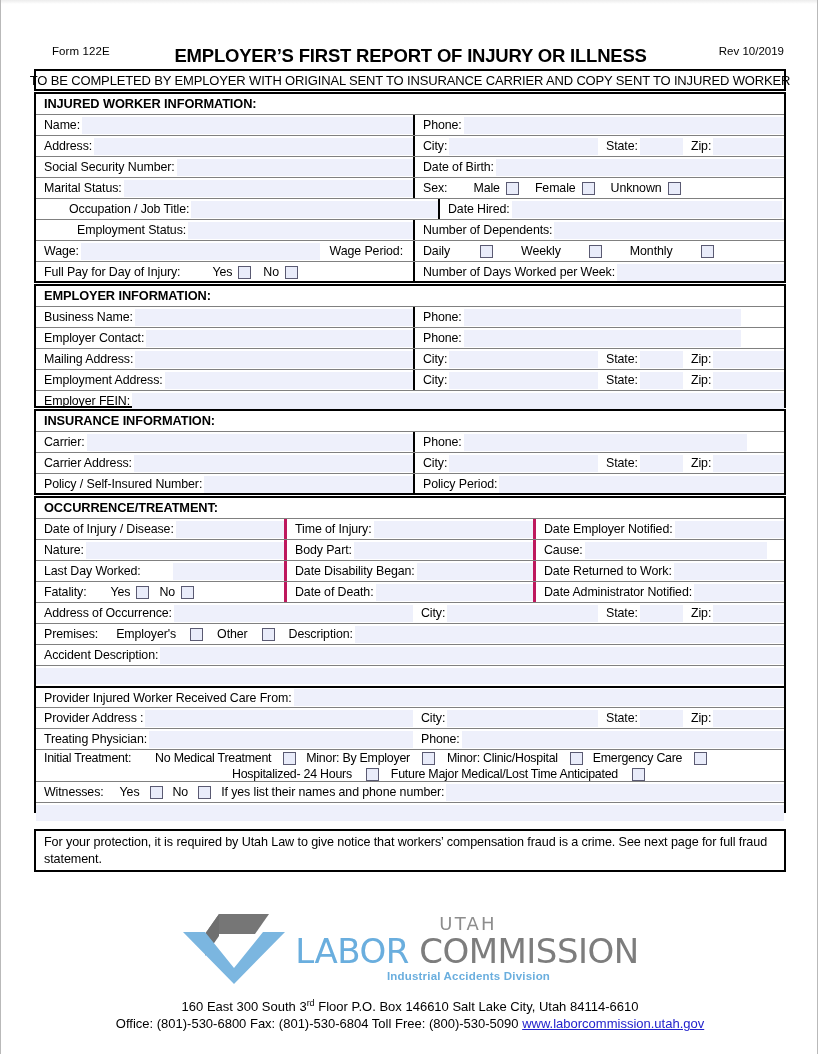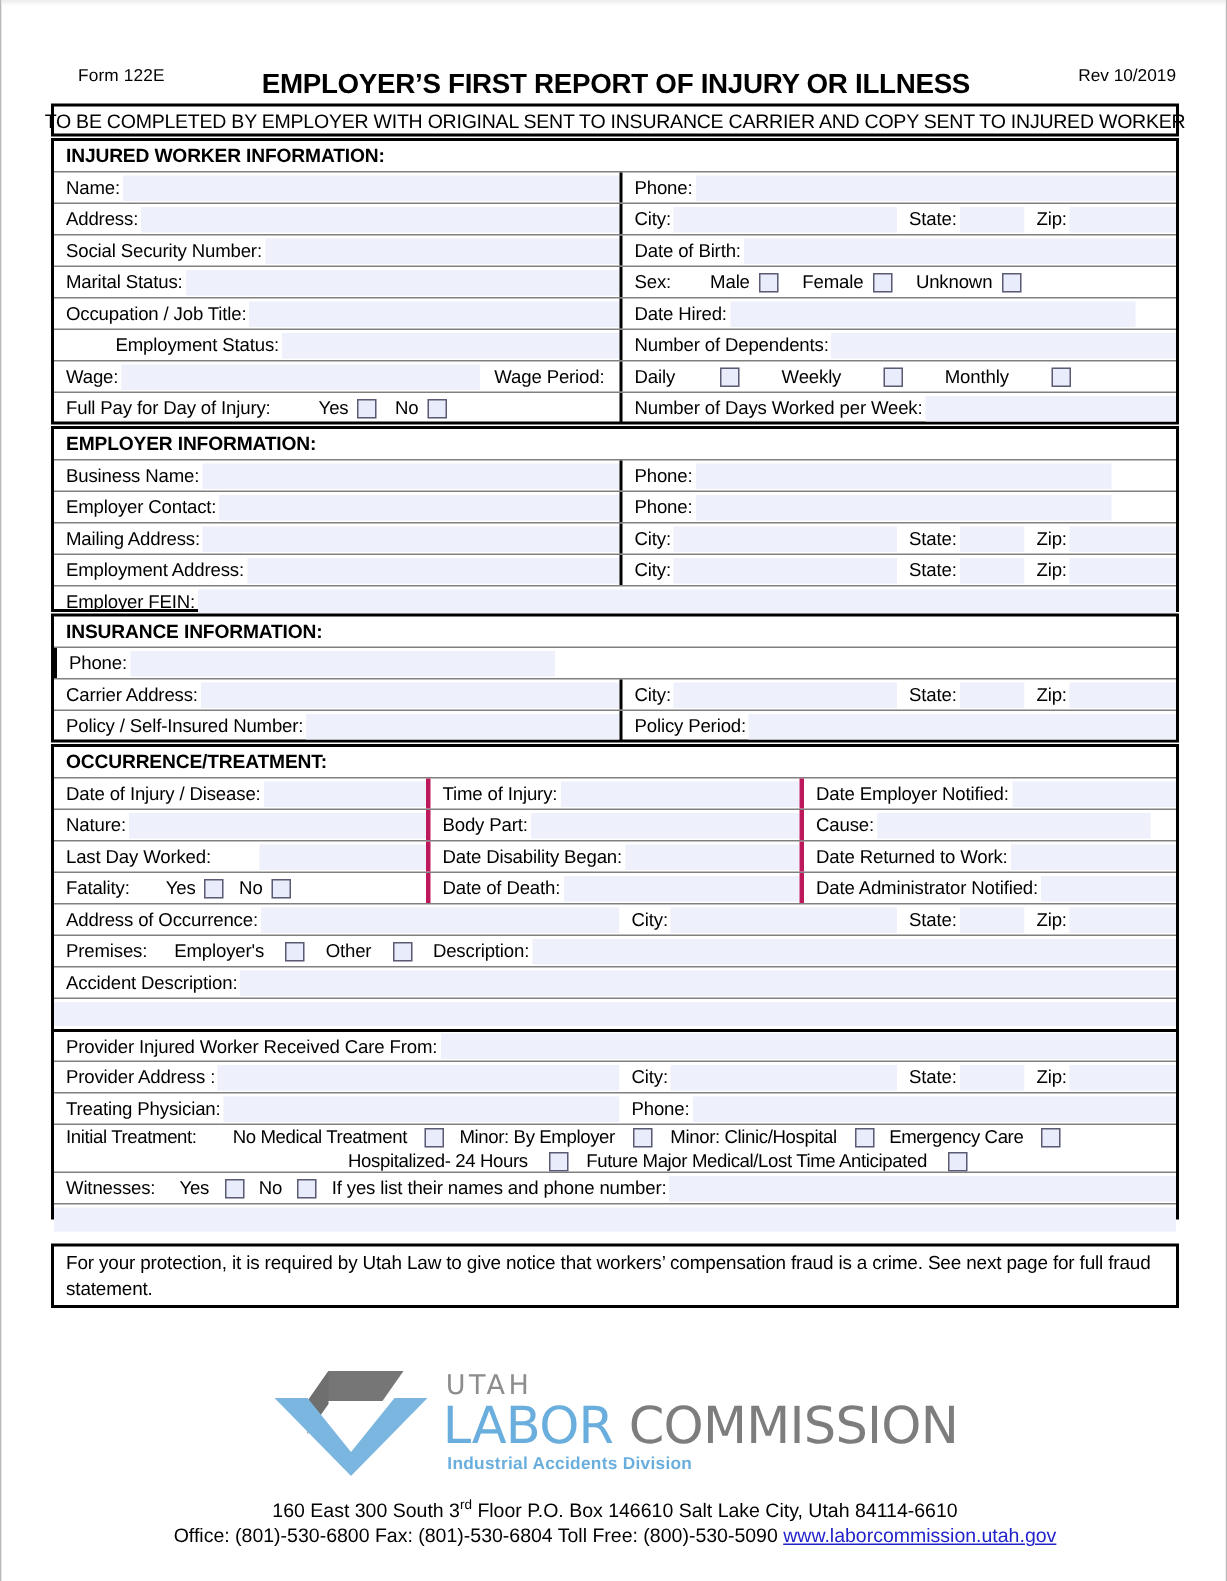--- a/index.html
+++ b/index.html
@@ -124,21 +124,21 @@
     font-size: 12.6px; color:#000; line-height: 17px;
     padding: 3px 8px 0 8px; letter-spacing:-0.1px;
   }
 
   
   .logo-wrap {
     position: absolute; left: 0; top: 912px; width: 818px;
     display:flex; justify-content:center; align-items:center;
   }
   .logo {
-    display:flex; align-items:center; gap:8px;
+    display:flex; align-items:center; gap:8px;text-align:center;
   }
   .logo-words { display:flex; flex-direction:column; line-height:1; }
   .logo-utah {
     font-size: 18px; color:#8d8d8d; letter-spacing: 2.2px;
     font-family:"DejaVu Sans", sans-serif; font-weight:400;
     margin-bottom: 1px; margin-left:2px;
   }
   .logo-main {
     font-size: 34px; letter-spacing:-0.5px;
     font-family:"DejaVu Sans", sans-serif; font-weight:400;
@@ -231,21 +231,21 @@
         <span class="sp" style="width:12px"></span>
         <span class="lbl">Female</span>
         <span class="cb"></span>
         <span class="sp" style="width:12px"></span>
         <span class="lbl">Unknown</span>
         <span class="cb"></span>
       </div>
     </div>
 
     <div class="row">
-      <div class="cell" style="flex:0 0 377px;">
+      <div class="cell" style="flex:0 0 377px;margin-left:25px;">
         <span class="lbl">Occupation / Job Title:</span>
         <span class="fill"></span>
       </div>
       <div class="cell vthick" style="flex:1 1 auto;">
         <span class="lbl">Date Hired:</span>
         <span class="fill fixed" style="width:270px"></span>
       </div>
     </div>
 
     <div class="row">
@@ -365,20 +365,24 @@
         <span class="lbl">Employer FEIN:</span>
         <span class="fill"></span>
       </div>
     </div>
   </div>
 
   <div class="box" id="sec-insure">
     <div class="section-head">INSURANCE INFORMATION:</div>
 
     <div class="row">
+      <div class="cell" style="flex:0 0 377px;">
+        <span class="lbl">Carrier:</span>
+        <span class="fill"></span>
+      </div>
       <div class="cell vthick" style="flex:1 1 auto;">
         <span class="lbl">Phone:</span>
         <span class="fill fixed" style="width:283px"></span>
       </div>
     </div>
 
     <div class="row">
       <div class="cell" style="flex:0 0 377px;">
         <span class="lbl">Carrier Address:</span>
         <span class="fill"></span>

